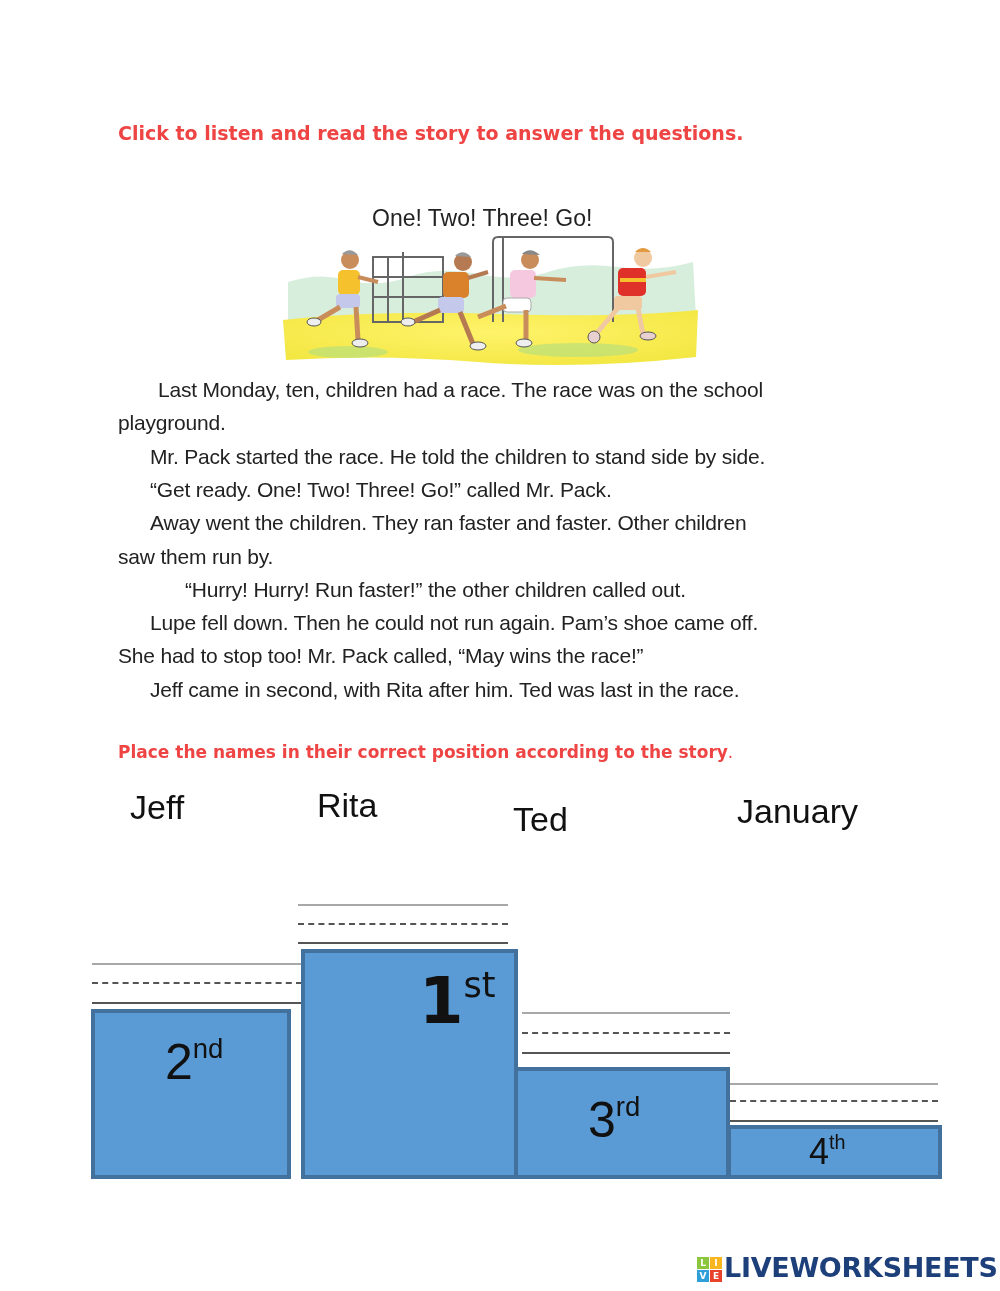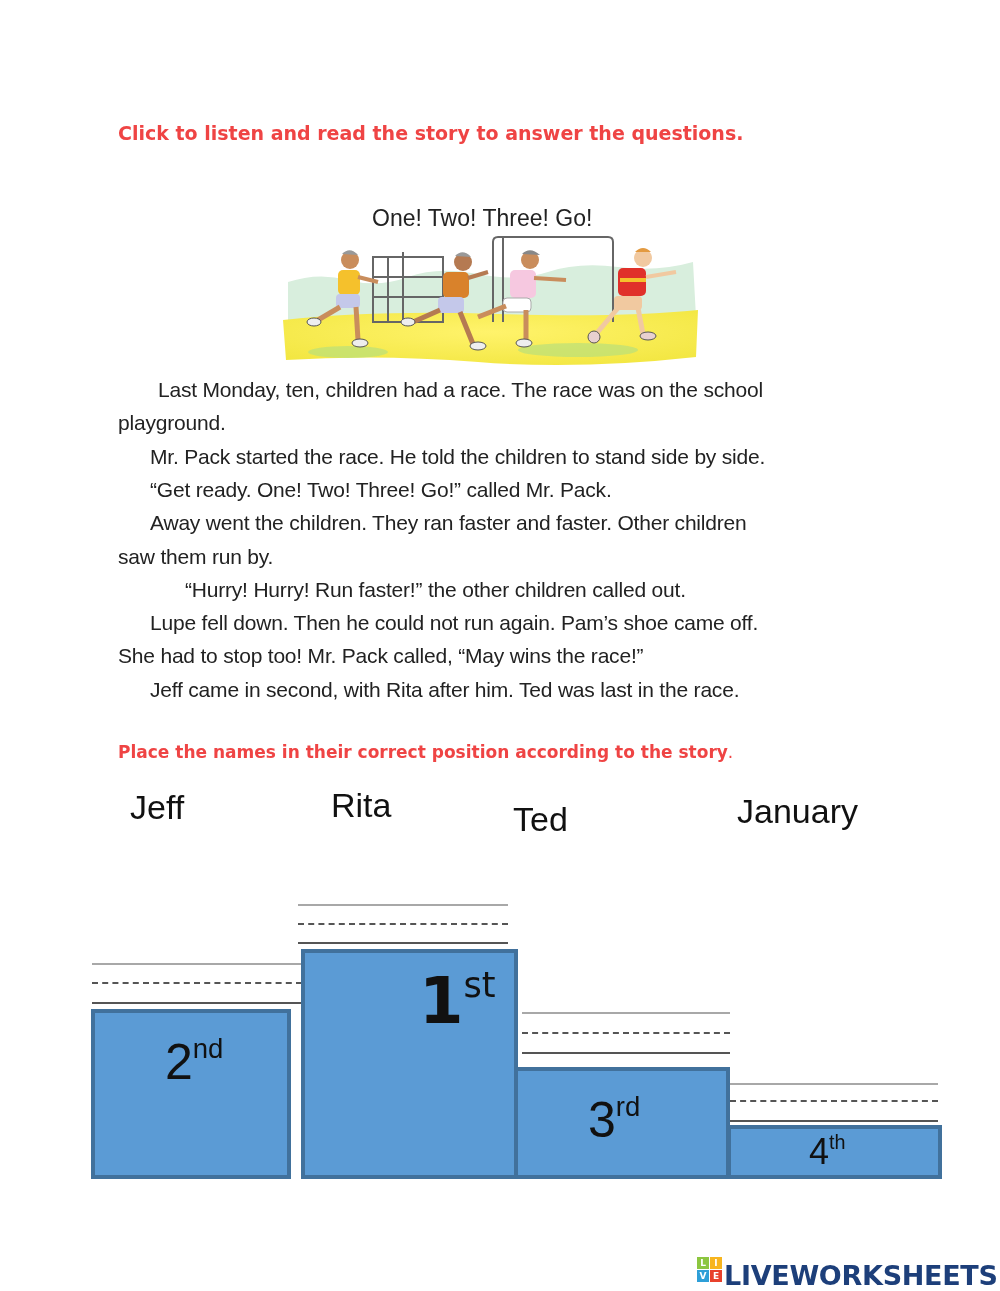--- a/index.html
+++ b/index.html
@@ -53,21 +53,20 @@
     .dropzone { position: absolute; }
     .illus { position: absolute; }
     .logo {
       position: absolute;
       font-family: "DejaVu Sans", sans-serif;
       font-weight: bold;
       color: #1d3f7a;
       font-size: 27px;
       white-space: nowrap;
       letter-spacing: -0.3px;
-      margin-top: 8px;
     }
     .logo-blocks { position: absolute; display: grid; grid-template-columns: 12px 12px; grid-template-rows: 12px 12px; gap: 1px; }
     .logo-blocks span { display: flex; align-items: center; justify-content: center; font-family: "DejaVu Sans", sans-serif; font-weight: bold; font-size: 9px; color: #fff; }
   </style>
 </head>
 <body>
 
 <div class="abs instr" style="left:118px; top:122px; font-size:19px;">Click to listen and read the story to answer the questions.</div>
 
 <div class="abs title" style="left:372px; top:175px;">One! Two! Three! Go!</div>
@@ -156,21 +155,21 @@
 <div class="abs story" style="left:150px; top:578px;margin-left:35px;">“Hurry! Hurry! Run faster!” the other children called out.</div>
 <div class="abs story" style="left:150px; top:611px;">Lupe fell down. Then he could not run again. Pam’s shoe came off.</div>
 <div class="abs story" style="left:118px; top:644px;">She had to stop too! Mr. Pack called, “May wins the race!”</div>
 <div class="abs story" style="left:150px; top:678px;">Jeff came in second, with Rita after him. Ted was last in the race.</div>
 
 <div class="abs instr" style="left:118px; top:742px; font-size:17px;">
   <span>Place the names in their correct position according to the story</span><span style="font-weight:normal;">.</span>
 </div>
 
 <div class="abs name" style="left:130px; top:788px;">Jeff</div>
-<div class="abs name" style="left:331px; top:786px;">Rita</div>
+<div class="abs name" style="left:317px; top:786px;">Rita</div>
 <div class="abs name" style="left:513px; top:800px;">Ted</div>
 <div class="abs name" style="left:737px; top:792px;">January</div>
 
 <div class="dropzone" style="left:298px; top:900px; width:212px; height:50px;">
   <div class="line-solid-light" style="left:0; top:4px; width:210px;"></div>
   <div class="line-dash" style="left:0; top:23px; width:210px;"></div>
   <div class="line-solid-dark" style="left:0; top:42px; width:210px;"></div>
 </div>
 
 <div class="dropzone" style="left:92px; top:960px; width:210px; height:50px;">

